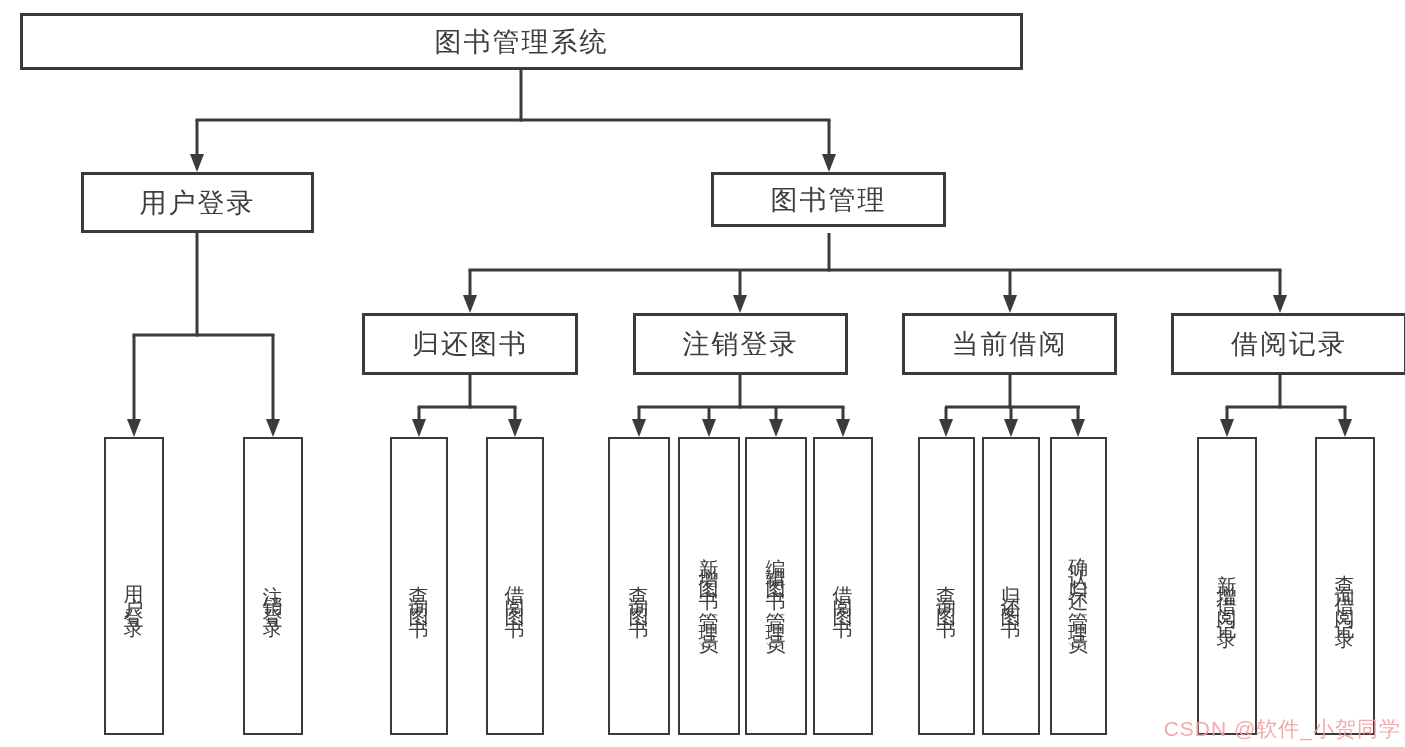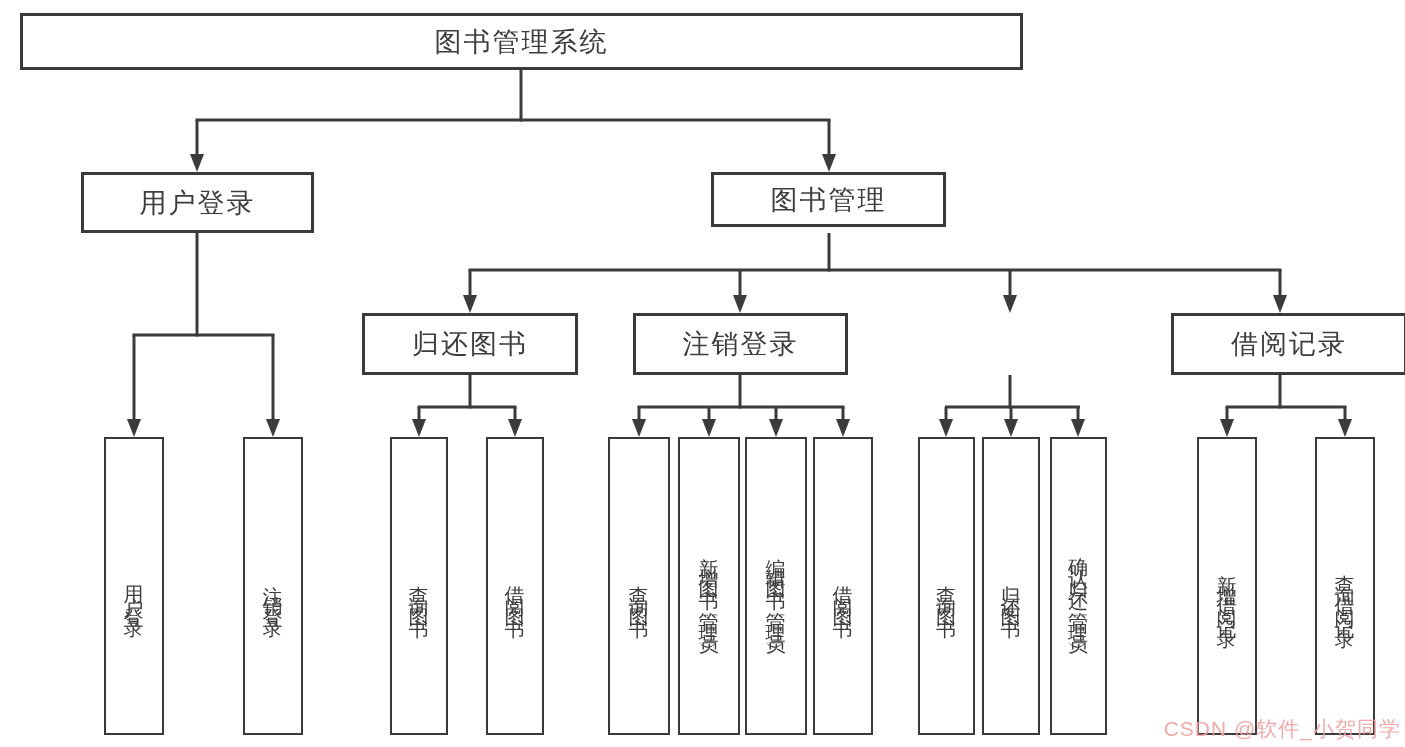--- a/index.html
+++ b/index.html
@@ -98,20 +98,21 @@
     </g>
   </svg>
 
   <div class="node" style="left:20px;top:13px;width:1003px;height:57px">图书管理系统</div>
 
   <div class="node" style="left:81px;top:172px;width:233px;height:61px">用户登录</div>
   <div class="node" style="left:711px;top:172px;width:235px;height:55px">图书管理</div>
 
   <div class="node" style="left:362px;top:313px;width:216px;height:62px">归还图书</div>
   <div class="node" style="left:633px;top:313px;width:215px;height:62px">注销登录</div>
+  <div class="node" style="left:902px;top:313px;width:215px;height:62px">当前借阅</div>
   <div class="node" style="left:1171px;top:313px;width:236px;height:62px">借阅记录</div>
 
   <div class="leaf" style="left:104px;width:60px">
     <span>用户登录</span>
   </div>
   <div class="leaf" style="left:243px;width:60px">
     <span>注销登录</span>
   </div>
 
   <div class="leaf" style="left:390px;width:58px">

